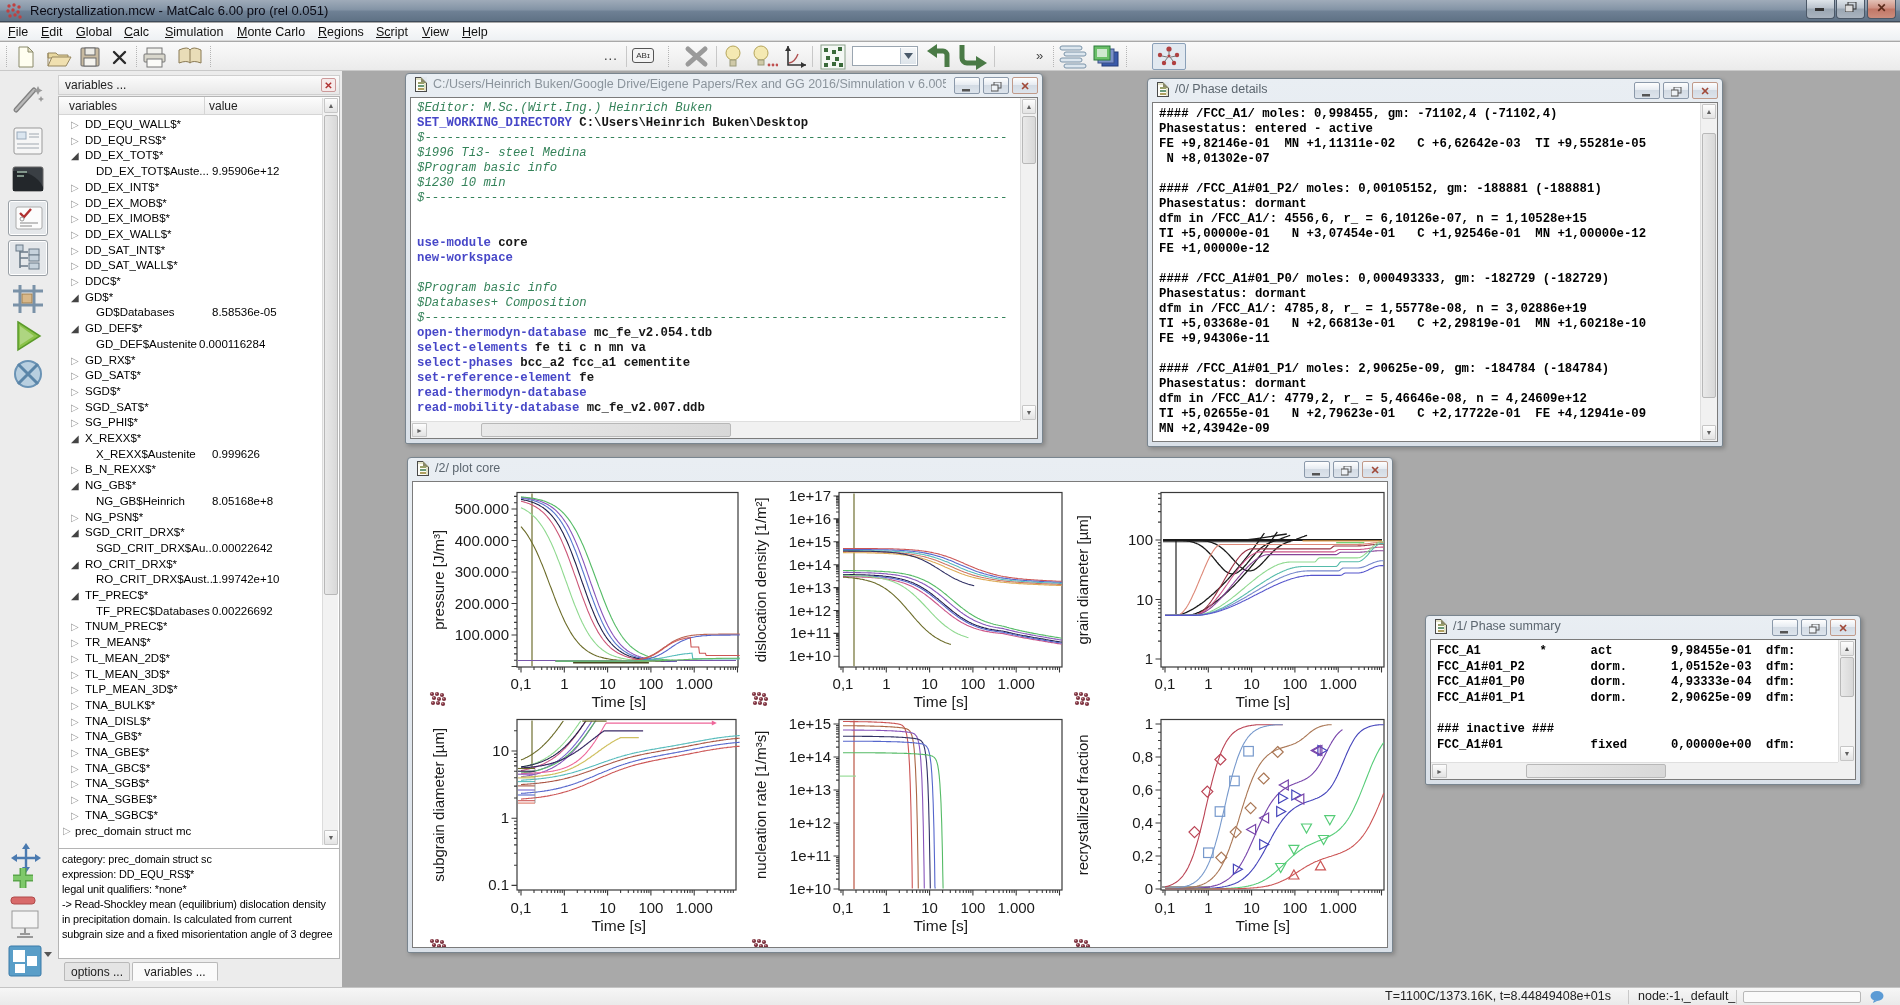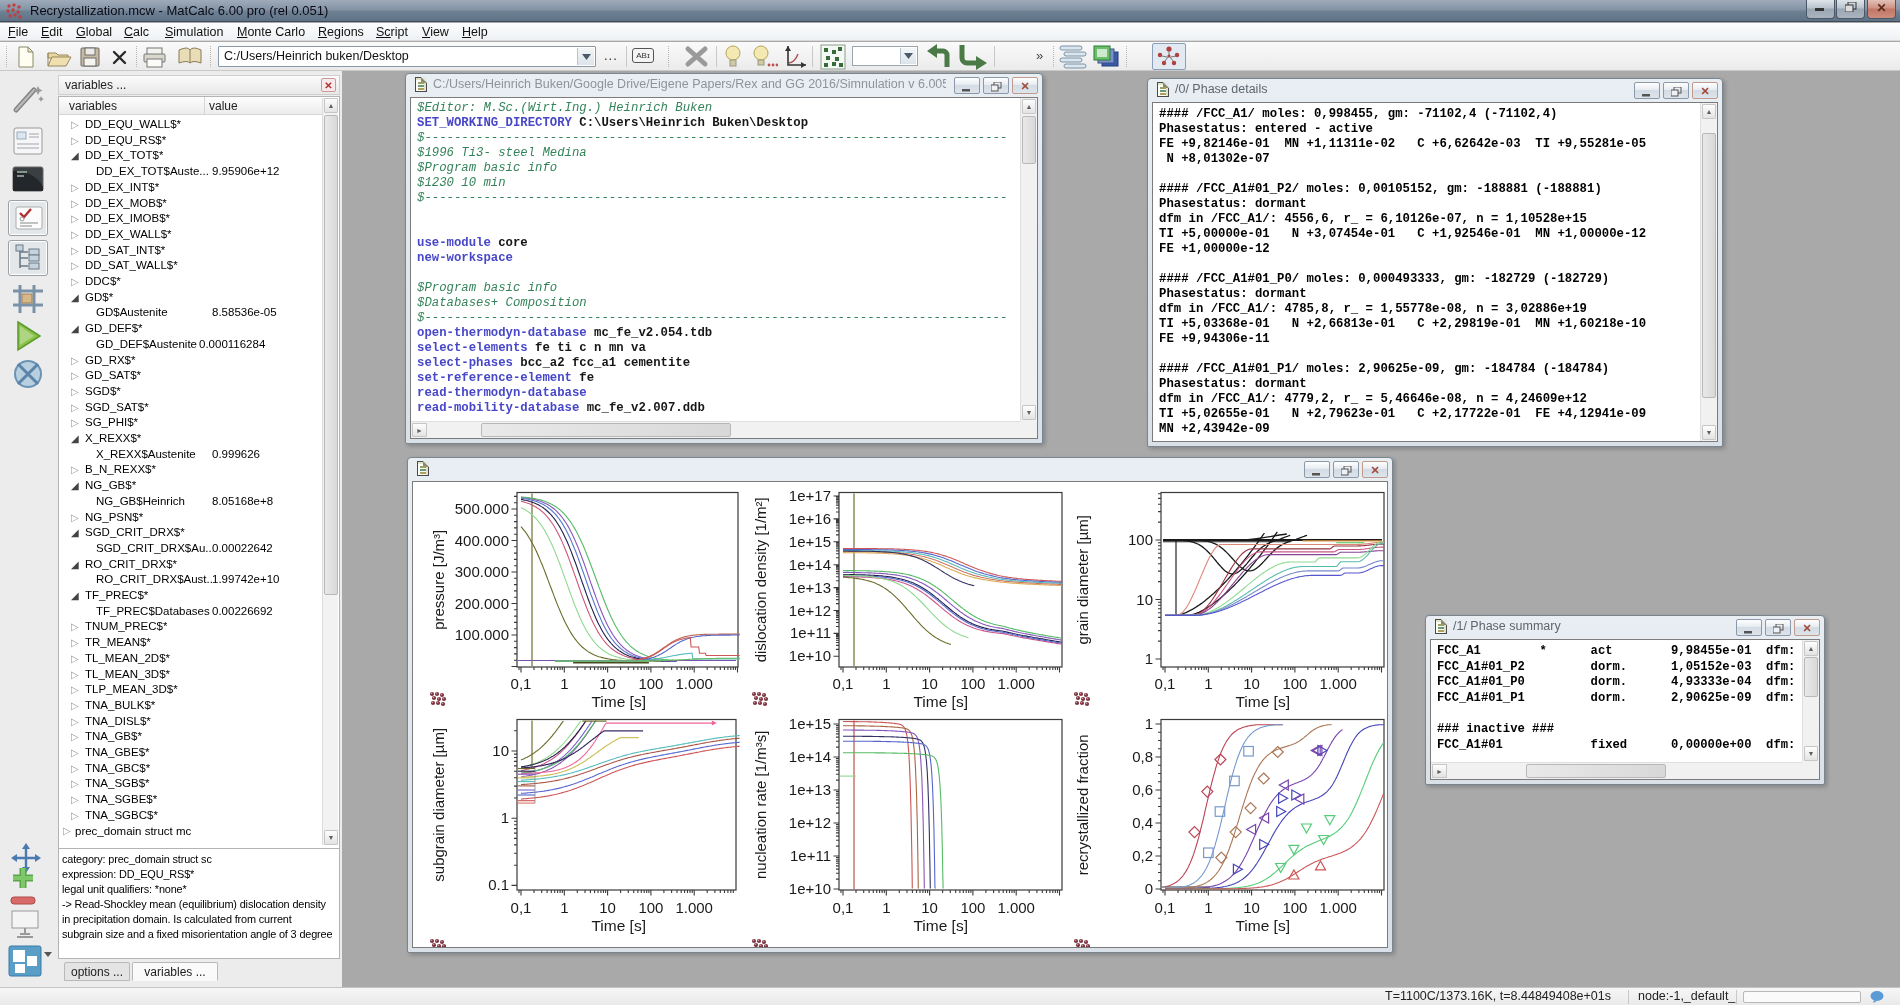--- a/index.html
+++ b/index.html
@@ -115,28 +115,20 @@
     <div style="position:absolute;left:142px;top:3px"><svg width="26" height="24">
         <rect x="5" y="3" width="15" height="7" fill="#f2f2ee" stroke="#777"></rect>
         <rect x="2" y="9" width="21" height="8" rx="1" fill="#d9d7cc" stroke="#777"></rect>
         <rect x="5" y="14" width="15" height="8" fill="#fbfbf8" stroke="#777"></rect>
       </svg></div>
     <div style="position:absolute;left:176px;top:3px"><svg width="28" height="24">
         <path d="M3 5 q9-4 11 0 q3-4 11 0 v13 q-8-3-11 0 q-3-3-11 0z" fill="#e9ddb8" stroke="#8a7a55"></path>
         <path d="M14 5 v13" stroke="#8a7a55"></path>
       </svg></div>
     <div class="grip" style="left:210px"></div>
-    <div style="position:absolute;left:218px;top:4px;width:378px;height:21px;background:#fff;border:1px solid #8a99a8;border-radius:1px">
-      <span style="position:absolute;left:5px;top:2px;font-size:12.5px;color:#111">C:/Users/Heinrich buken/Desktop</span>
-      <div style="position:absolute;right:1px;top:1px;width:17px;height:17px;background:linear-gradient(#f4f6f8,#dde4ea);border-left:1px solid #b8c4d0">
-        <svg width="9" height="6" style="position:absolute;left:4px;top:6px">
-          <path d="M0 0 h9 l-4.5 6z" fill="#4a5a6a"></path>
-        </svg>
-      </div>
-    </div>
     <span style="position:absolute;left:604px;top:6px;font-size:13px;color:#333;letter-spacing:1px">...</span>
     <div class="tsep" style="left:626px"></div>
     <div style="position:absolute;left:632px;top:6px;width:22px;height:15px;border:1.5px solid #555;border-radius:3px;font-size:8px;text-align:center;line-height:13px;color:#333;background:#f4f4f4">ABɪ</div>
     <div class="grip" style="left:668px"></div>
     <div style="position:absolute;left:684px;top:3px"><svg width="26" height="24">
         <path d="M4 4 l17 15 M21 4 l-17 15" stroke="#9a9a9a" stroke-width="5" stroke-linecap="round"></path>
       </svg></div>
     <div class="tsep" style="left:716px"></div>
     <div style="position:absolute;left:724px;top:2px"><svg width="18" height="26">
         <circle cx="9" cy="9" r="7" fill="#f4e9b2" stroke="#b5a55a"></circle>
@@ -338,21 +330,21 @@
       </div>
       <div class="trow" style="top:178.0px">
         <span style="position:absolute;left:12px"><span class="ar">▷</span></span>
         <span style="position:absolute;left:26px;max-width:128px;overflow:hidden;display:inline-block">DDC$*</span>
       </div>
       <div class="trow" style="top:193.7px">
         <span style="position:absolute;left:12px"><span class="ae">◢</span></span>
         <span style="position:absolute;left:26px;max-width:128px;overflow:hidden;display:inline-block">GD$*</span>
       </div>
       <div class="trow" style="top:209.4px">
-        <span style="position:absolute;left:37px;max-width:117px;overflow:hidden;display:inline-block">GD$Austenite</span>
+        <span style="position:absolute;left:37px;max-width:117px;overflow:hidden;display:inline-block">GD$Databases</span>
         <span style="position:absolute;left:153px">8.58536e-05</span>
       </div>
       <div class="trow" style="top:225.1px">
         <span style="position:absolute;left:12px"><span class="ae">◢</span></span>
         <span style="position:absolute;left:26px;max-width:128px;overflow:hidden;display:inline-block">GD_DEF$*</span>
       </div>
       <div class="trow" style="top:240.8px">
         <span style="position:absolute;left:37px;max-width:117px;overflow:hidden;display:inline-block">GD_DEF$Austenite</span>
         <span style="position:absolute;left:140px">0.000116284</span>
       </div>
@@ -531,20 +523,21 @@
       <div class="mono" style="position:absolute;left:6px;top:4px"><div class="ln">#### /FCC_A1/ moles: 0,998455, gm: -71102,4 (-71102,4)</div><div class="ln">Phasestatus: entered - active</div><div class="ln">FE +9,82146e-01  MN +1,11311e-02   C +6,62642e-03  TI +9,55281e-05</div><div class="ln"> N +8,01302e-07</div><div class="ln">&nbsp;</div><div class="ln">#### /FCC_A1#01_P2/ moles: 0,00105152, gm: -188881 (-188881)</div><div class="ln">Phasestatus: dormant</div><div class="ln">dfm in /FCC_A1/: 4556,6, r_ = 6,10126e-07, n = 1,10528e+15</div><div class="ln">TI +5,00000e-01   N +3,07454e-01   C +1,92546e-01  MN +1,00000e-12</div><div class="ln">FE +1,00000e-12</div><div class="ln">&nbsp;</div><div class="ln">#### /FCC_A1#01_P0/ moles: 0,000493333, gm: -182729 (-182729)</div><div class="ln">Phasestatus: dormant</div><div class="ln">dfm in /FCC_A1/: 4785,8, r_ = 1,55778e-08, n = 3,02886e+19</div><div class="ln">TI +5,03368e-01   N +2,66813e-01   C +2,29819e-01  MN +1,60218e-10</div><div class="ln">FE +9,94306e-11</div><div class="ln">&nbsp;</div><div class="ln">#### /FCC_A1#01_P1/ moles: 2,90625e-09, gm: -184784 (-184784)</div><div class="ln">Phasestatus: dormant</div><div class="ln">dfm in /FCC_A1/: 4779,2, r_ = 5,46646e-08, n = 4,24609e+12</div><div class="ln">TI +5,02655e-01   N +2,79623e-01   C +2,17722e-01  FE +4,12941e-09</div><div class="ln">MN +2,43942e-09</div></div>
       <div class="vsb">
         <div class="sbb" style="top:1px;left:1px">▲</div>
         <div class="sbb" style="bottom:1px;left:1px">▼</div>
         <div class="sbt" style="top:30px;height:265px;left:1px"></div>
       </div>
     </div>
   </div>
 <div class="win" style="left:407px;top:457px;width:986px;height:496px">
     <div class="wico"></div>
+    <span class="wtitle">/2/ plot core</span>
     <div class="wbt" style="right:62px"><svg width="10" height="9">
         <rect x="0" y="6" width="8" height="2.5" fill="#555"></rect>
       </svg></div>
     <div class="wbt" style="right:33px"><svg width="11" height="10">
         <rect x="3" y="0" width="7" height="6" fill="none" stroke="#555"></rect>
         <rect x="0" y="3" width="7" height="6" fill="#eef2f6" stroke="#555"></rect>
       </svg></div>
     <div class="wbt" style="right:4px;font-size:11px;line-height:16px;border-color:#c09a8a"><b style="color:#a04a3a">✕</b></div>
     <div class="client" style="overflow:hidden">
       <div style="position:absolute;left:0;top:0"><svg width="976" height="468" viewBox="0 0 976 468" font-family="Liberation Sans, sans-serif">
@@ -866,21 +859,21 @@
           <circle cx="674.5" cy="463.4" r="0.8" fill="#c98f96"></circle>
           <circle cx="664.0" cy="468.0" r="2.1" fill="#7c3340"></circle>
           <circle cx="663.5" cy="467.4" r="0.8" fill="#c98f96"></circle>
           <circle cx="669.0" cy="468.0" r="2.1" fill="#7c3340"></circle>
           <circle cx="668.5" cy="467.4" r="0.8" fill="#c98f96"></circle>
           <circle cx="674.0" cy="469.0" r="2.1" fill="#7c3340"></circle>
           <circle cx="673.5" cy="468.4" r="0.8" fill="#c98f96"></circle>
         </svg></div>
     </div>
   </div>
-<div class="win" style="left:1425px;top:615px;width:400px;height:170px">
+<div class="win" style="left:1425px;top:615px;width:436px;height:170px">
     <div class="wico"></div>
     <span class="wtitle">/1/ Phase summary</span>
     <div class="wbt" style="right:62px"><svg width="10" height="9">
         <rect x="0" y="6" width="8" height="2.5" fill="#555"></rect>
       </svg></div>
     <div class="wbt" style="right:33px"><svg width="11" height="10">
         <rect x="3" y="0" width="7" height="6" fill="none" stroke="#555"></rect>
         <rect x="0" y="3" width="7" height="6" fill="#eef2f6" stroke="#555"></rect>
       </svg></div>
     <div class="wbt" style="right:4px;font-size:11px;line-height:16px;border-color:#c09a8a"><b style="color:#a04a3a">✕</b></div>

